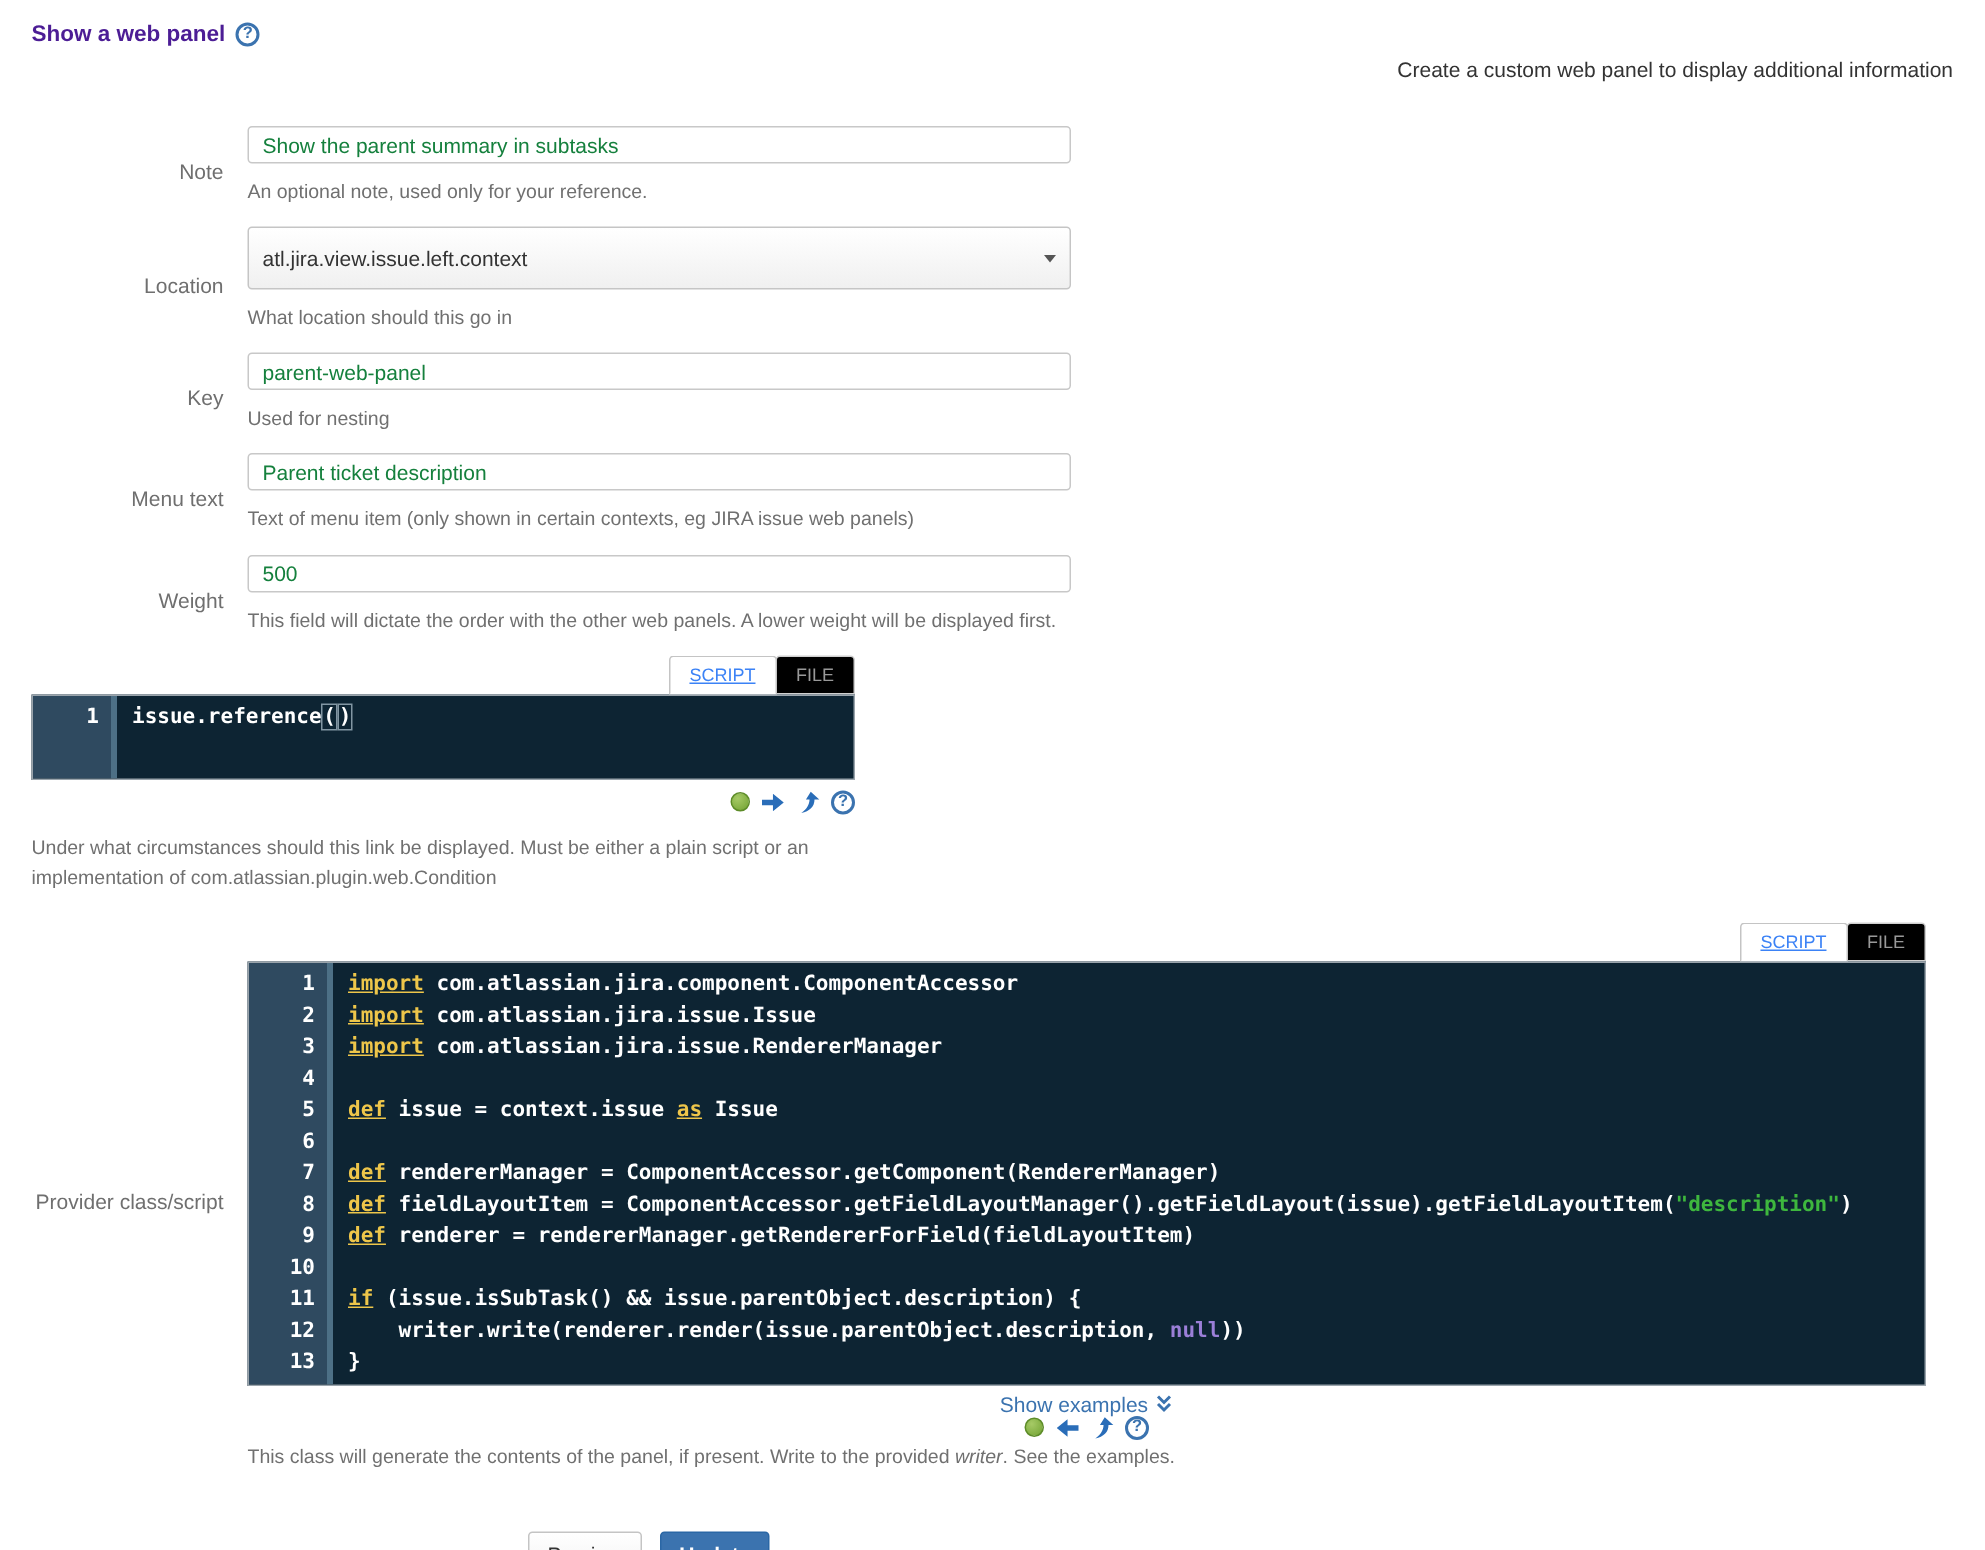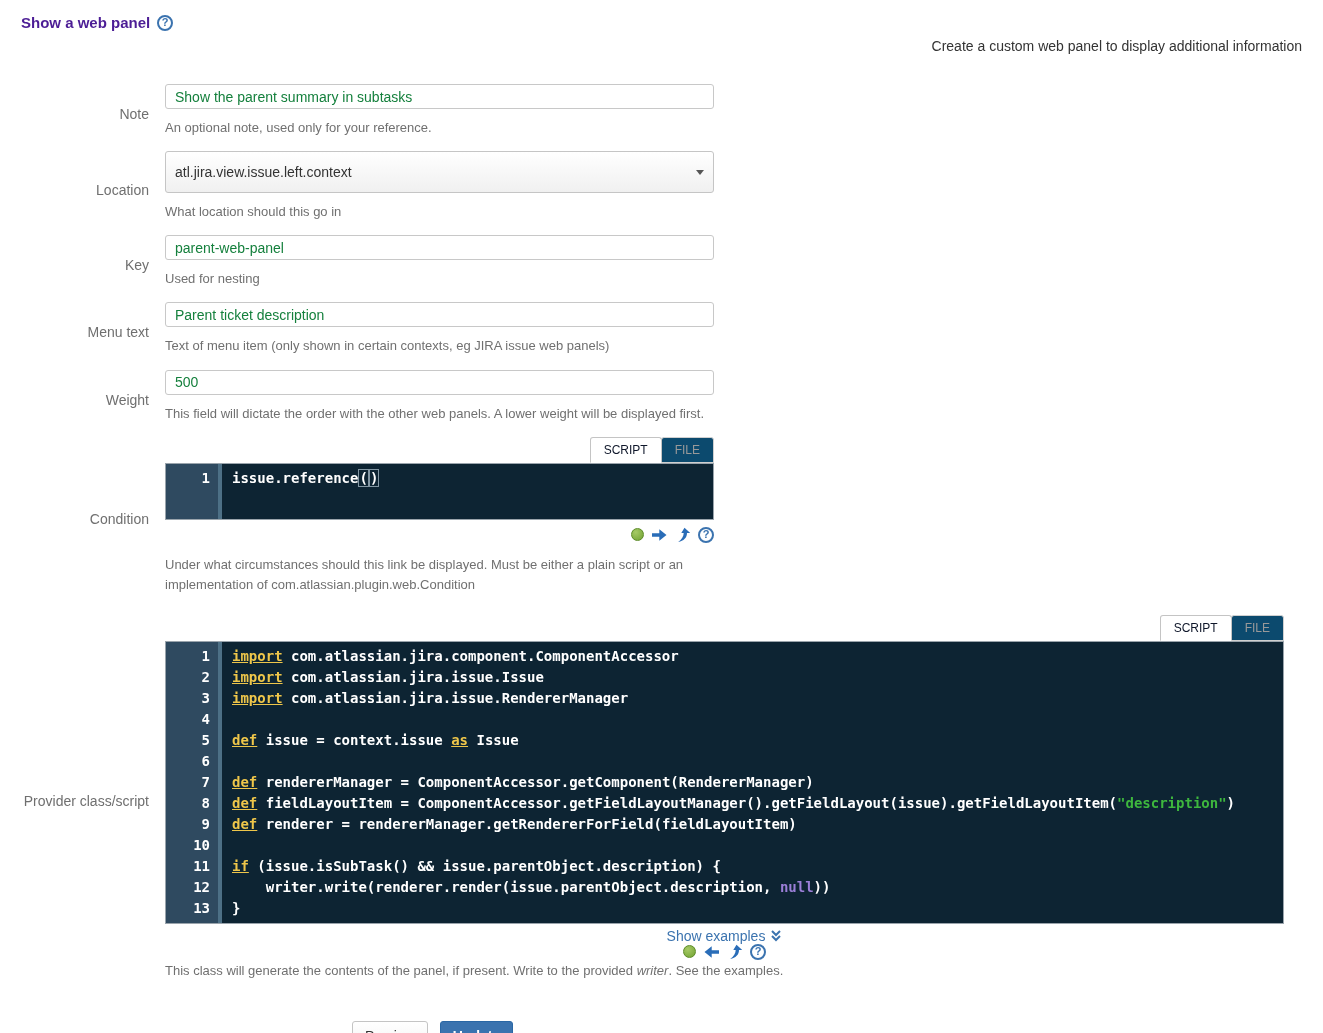--- a/index.html
+++ b/index.html
@@ -39,22 +39,22 @@
     background:linear-gradient(#ffffff,#f0f0f0);
     display:flex; align-items:center; justify-content:space-between;
   }
   .caret-down { width:0; height:0; border-left:4px solid transparent;
     border-right:4px solid transparent; border-top:5px solid #555; }
 
   
   .tab-bar { display:flex; justify-content:flex-end; }
   .tab { font-size:12px; padding:5px 13px; border:1px solid #c4c4c4; cursor:pointer;
          border-top-left-radius:3px; border-top-right-radius:3px; margin-left:-1px; }
-  .tab.active { background:#fff; color:#0f172a; border-bottom-color:#fff; position:relative; z-index:2; }
-  .tab.inactive { background:#0c4a6e; color:#999; border-color:#d0d0d0; }
+  .tab.active { background:#fff; color:#3b82f6; border-bottom-color:#fff; position:relative; z-index:2;text-decoration:underline; }
+  .tab.inactive { background:#000000; color:#999; border-color:#d0d0d0; }
 
   
   .editor { position:relative; background:#0d2433; border:1px solid #9aa4ac;
             font-family:"DejaVu Sans Mono", monospace; font-size:14px; font-weight:bold;
             line-height:21px; padding:4px 0; overflow:hidden; }
   .editor::before { content:""; position:absolute; left:0; top:0; bottom:0; width:52px; background:#2f4a60; }
   .editor::after  { content:""; position:absolute; left:52px; top:0; bottom:0; width:4px; background:#4d7086; }
   .editor .code-line { display:flex; position:relative; z-index:1; }
   .editor .line-num { width:52px; min-width:52px; text-align:right; padding-right:8px; color:#fff; }
   .editor .code-text { padding-left:14px; white-space:pre; color:#fff; }
@@ -136,21 +136,20 @@
 
   <div class="row">
     <div class="lbl">Weight</div>
     <div class="fld">
       <input class="text-input" type="text" value="500" style="">
       <div class="help-text">This field will dictate the order with the other web panels. A lower weight will be displayed first.</div>
     </div>
   </div>
 
   <div class="row spacing-cond">
-    <div class="lbl">Condition</div>
     <div class="fld">
       <div class="tab-bar">
         <div class="tab active">SCRIPT</div>
         <div class="tab inactive">FILE</div>
       </div>
       <div class="editor editor-cond" id="condition-editor">
           <div class="code-line">
             <span class="line-num">1</span>
             <span class="code-text"><span class="tk-plain">issue.reference</span><span class="tk-bracket">(</span><span class="tk-bracket">)</span></span>
           </div>

